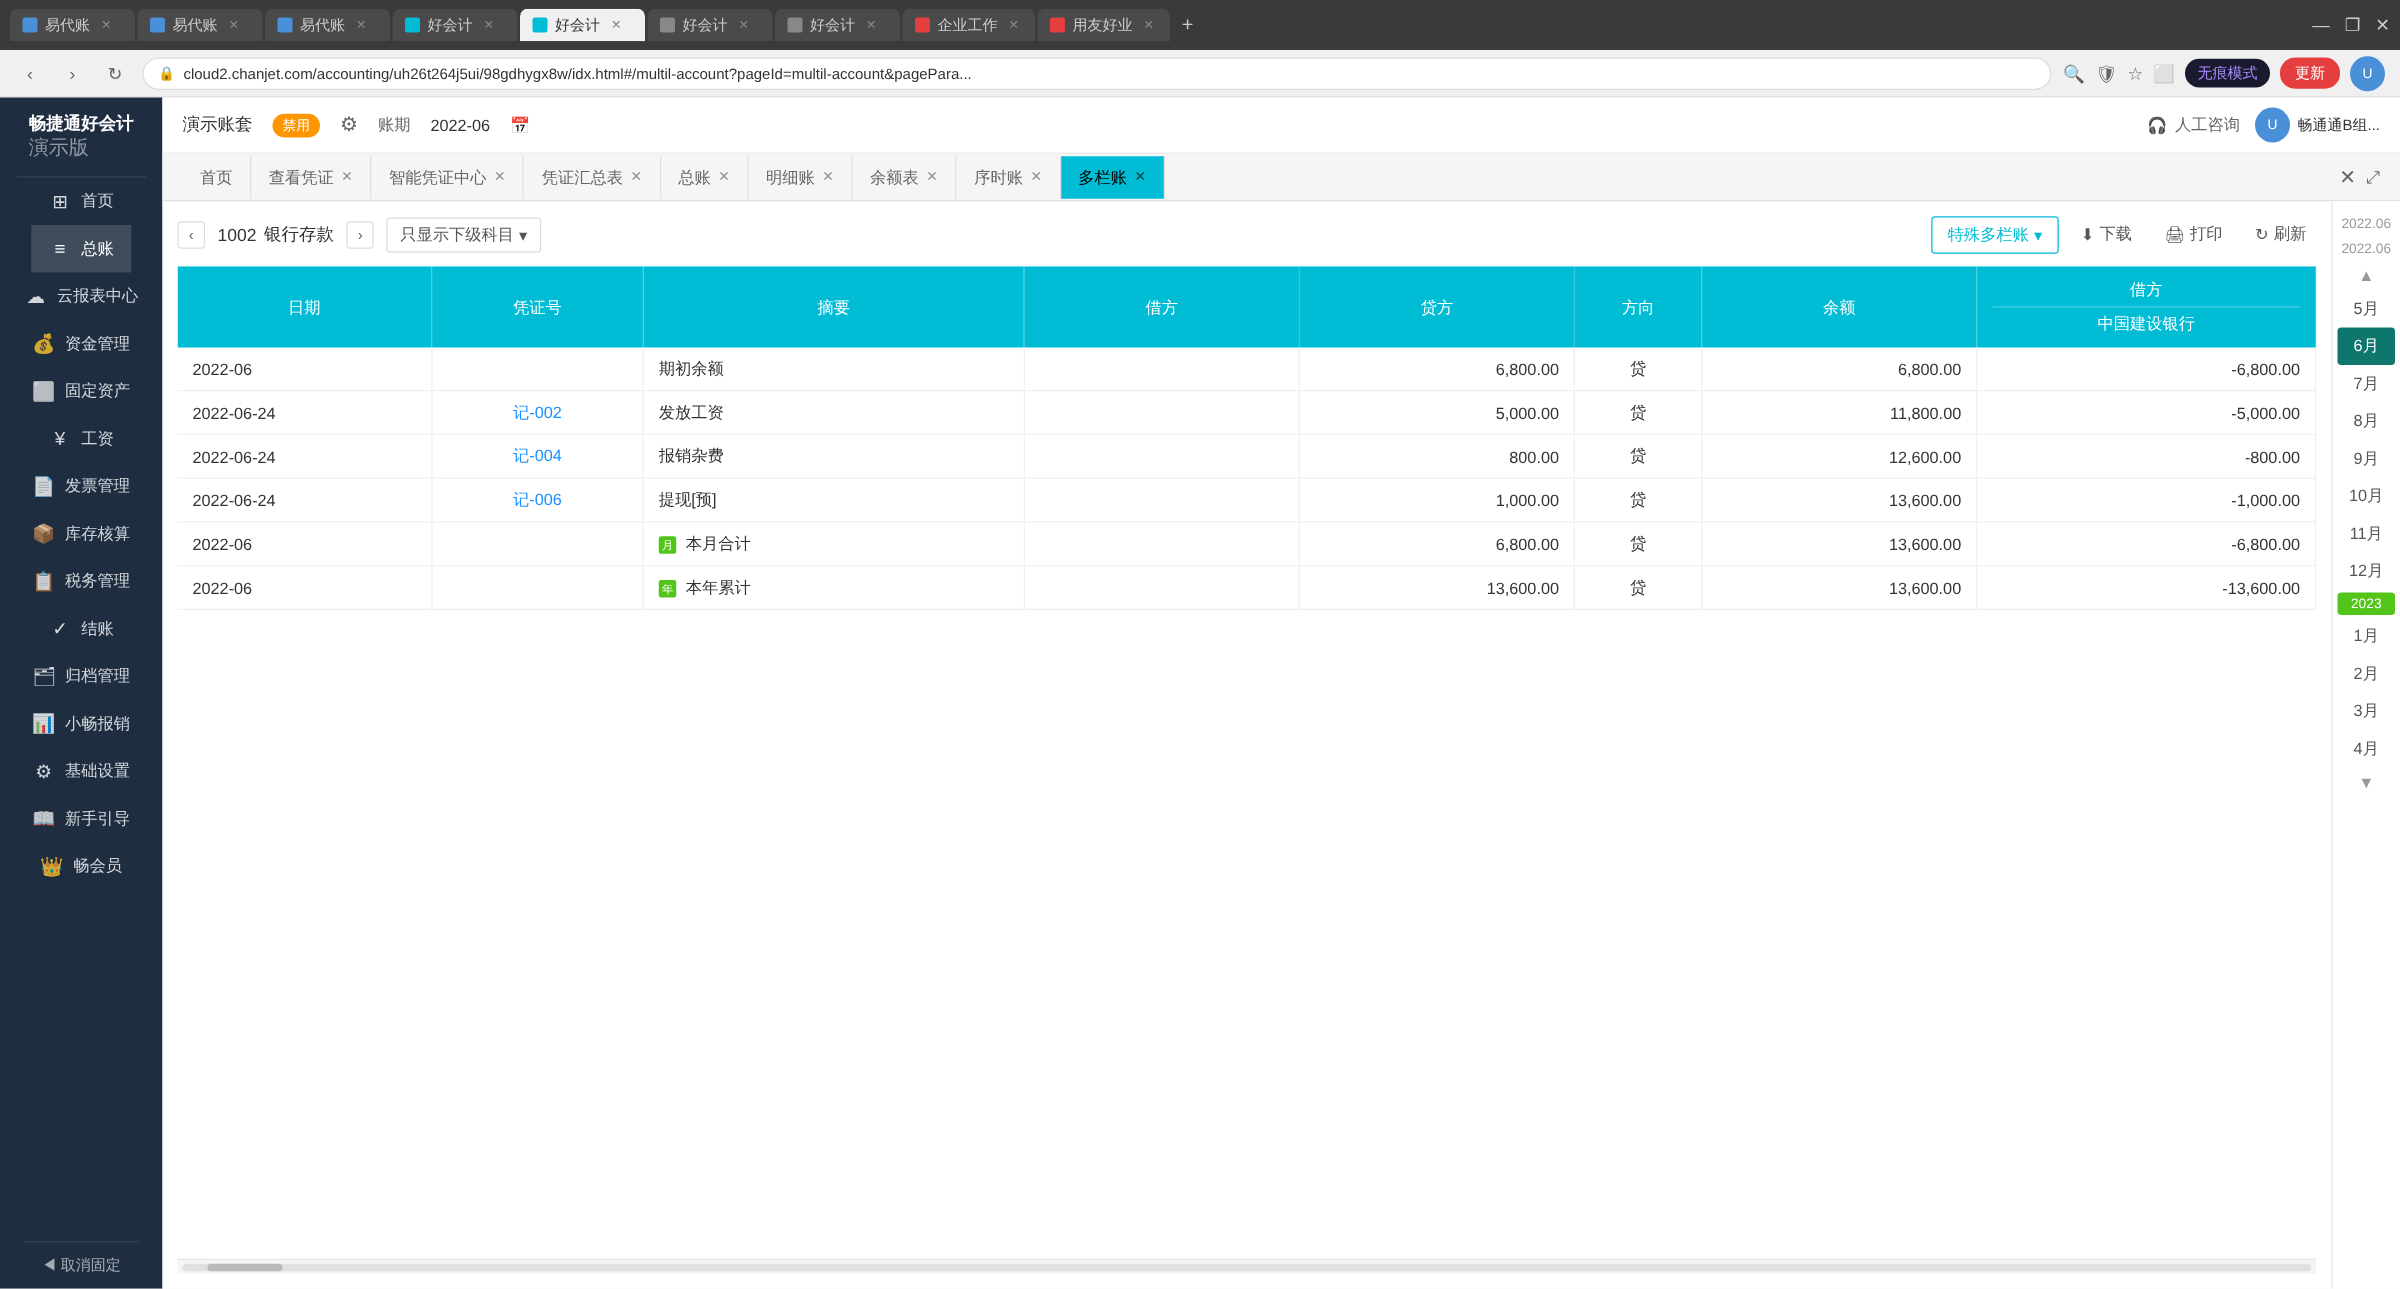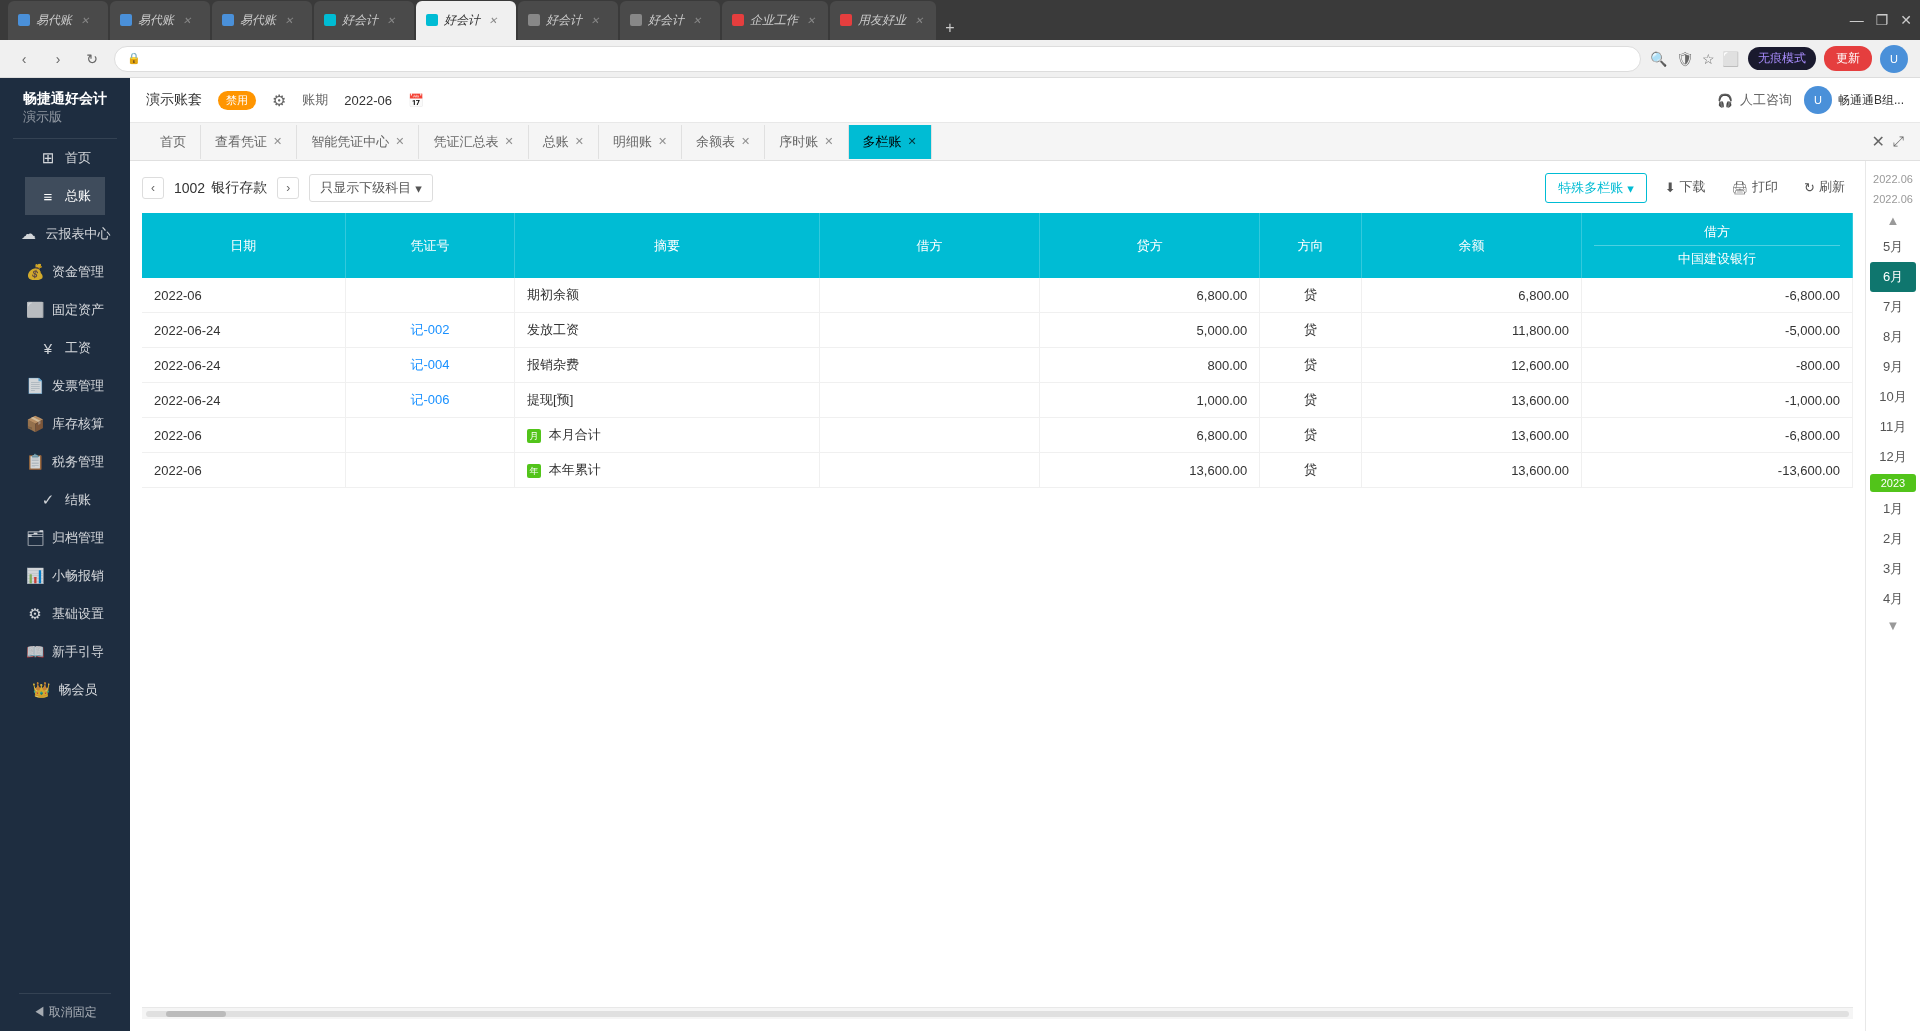--- a/index.html
+++ b/index.html
@@ -1,20 +1,20 @@
 <!DOCTYPE html>
 <html><head>
   <meta charset="utf-8">
   <style>
     * { box-sizing: border-box; margin: 0; padding: 0; }
     body { font-family: 'Microsoft YaHei', Arial, sans-serif; font-size: 13px; background: #f5f5f5; overflow: hidden; }
 
     
     .browser-chrome { background: #3a3a3a; height: 40px; display: flex; align-items: center; padding: 0 8px; gap: 4px; }
-    .tab { display: flex; align-items: center; height: 39px; padding: 0 10px; border-radius: 6px 6px 0 0; font-size: 12px; color: #ccc; background: #4a4a4a; gap: 6px; min-width: 100px; cursor: pointer; font-style: italic; }
+    .tab { display: flex; align-items: center; height: 26px; padding: 0 10px; border-radius: 6px 6px 0 0; font-size: 12px; color: #ccc; background: #4a4a4a; gap: 6px; min-width: 100px; cursor: pointer; }
     .tab.active { background: #f0f0f0; color: #333; }
     .tab-close { width: 14px; height: 14px; display: flex; align-items: center; justify-content: center; border-radius: 50%; font-size: 10px; color: #888; }
     .new-tab-btn { width: 24px; height: 24px; display: flex; align-items: center; justify-content: center; color: #ccc; font-size: 16px; cursor: pointer; }
     .browser-controls { display: flex; gap: 12px; margin-left: auto; }
     .browser-ctrl-btn { color: #ccc; font-size: 14px; cursor: pointer; }
 
     
     .address-bar { background: #f0f0f0; height: 38px; display: flex; align-items: center; padding: 0 12px; gap: 10px; border-bottom: 1px solid #ddd; }
     .nav-btn { width: 24px; height: 24px; display: flex; align-items: center; justify-content: center; color: #666; cursor: pointer; font-size: 14px; }
     .url-bar { flex: 1; height: 26px; background: white; border: 1px solid #ddd; border-radius: 13px; padding: 0 12px; font-size: 12px; color: #333; display: flex; align-items: center; }
@@ -24,21 +24,21 @@
     .update-btn { background: #e53e3e; color: white; padding: 4px 12px; border-radius: 12px; font-size: 12px; cursor: pointer; }
     .user-avatar { width: 28px; height: 28px; border-radius: 50%; background: #4a90d9; display: flex; align-items: center; justify-content: center; color: white; font-size: 11px; }
 
     
     .app { display: flex; height: calc(100vh - 78px); }
 
     
     .sidebar { width: 130px; background: #1e2d40; color: white; display: flex; flex-direction: column; flex-shrink: 0; align-items: center; }
     .sidebar-logo { padding: 12px 10px; border-bottom: 1px solid rgba(255,255,255,0.1); }
     .logo-text { font-size: 14px; font-weight: bold; color: white; }
-    .logo-sub { font-size: 13px; color: rgba(255,255,255,0.5); }
+    .logo-sub { font-size: 16px; color: rgba(255,255,255,0.5); }
     .sidebar-item { display: flex; align-items: center; gap: 8px; padding: 10px 14px; cursor: pointer; color: rgba(255,255,255,0.8); font-size: 13px; }
     .sidebar-item.active { background: rgba(255,255,255,0.15); color: white; }
     .sidebar-icon { font-size: 15px; width: 18px; text-align: center; }
     .sidebar-bottom { margin-top: auto; border-top: 1px solid rgba(255,255,255,0.1); }
     .sidebar-pin { display: flex; align-items: center; gap: 6px; padding: 10px 14px; color: rgba(255,255,255,0.6); font-size: 12px; cursor: pointer; }
 
     
     .main-content { flex: 1; display: flex; flex-direction: column; background: white; overflow: hidden; }
 
     
@@ -164,20 +164,21 @@
     <span class="browser-ctrl-btn">✕</span>
   </div>
 </div>
 
 <div class="address-bar">
   <div class="nav-btn">‹</div>
   <div class="nav-btn">›</div>
   <div class="nav-btn">↻</div>
   <div class="url-bar">
     <span style="color:#666;font-size:11px;">🔒</span>
+    <span style="margin-left:6px;font-size:12px;color:#333;">cloud2.chanjet.com/accounting/uh26t264j5ui/98gdhygx8w/idx.html#/multil-account?pageId=multil-account&amp;pagePara...</span>
   </div>
   <div class="address-actions">
     <span class="addr-icon">🔍</span>
     <span class="addr-icon">🛡</span>
     <span class="addr-icon">☆</span>
     <span class="addr-icon">⬜</span>
     <div class="wuhen-mode">
       <span>无痕模式</span>
     </div>
     <div class="update-btn">

